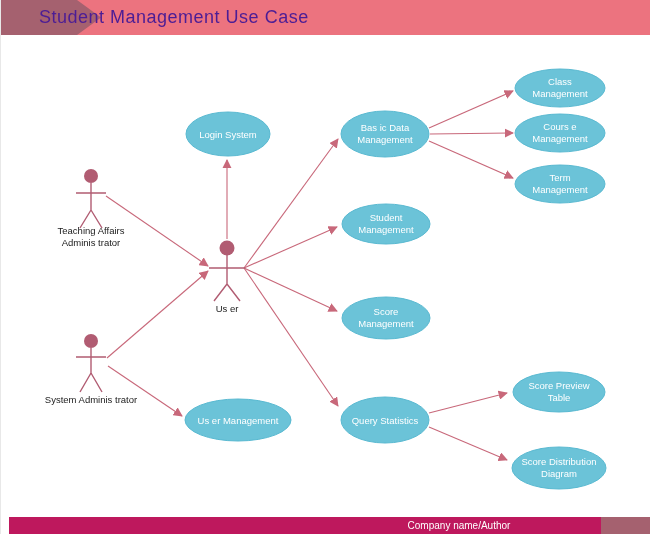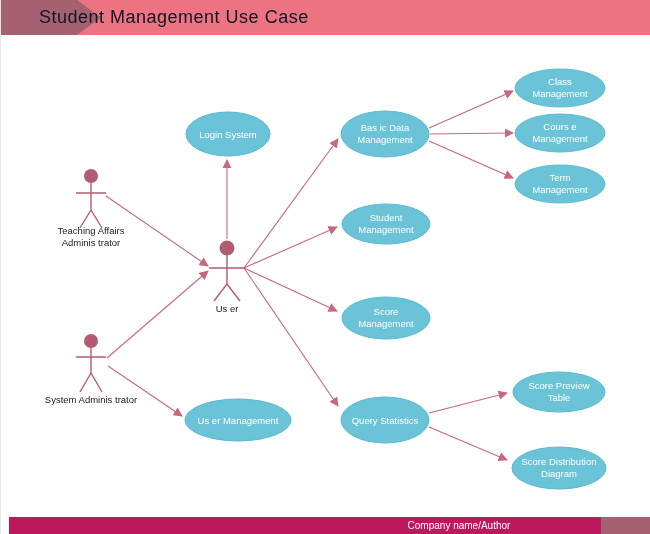--- a/index.html
+++ b/index.html
@@ -10,21 +10,21 @@
   }
   .titlebar{
     position:absolute;top:0;left:0;width:650px;height:35px;
     background:#ec737f;
   }
   .titlebar .arrow{
     position:absolute;top:0;left:0;width:100px;height:35px;
   }
   .titlebar .title{
     position:absolute;left:38px;top:0;height:35px;line-height:35px;
-    color:#0f172a;font-size:18px;letter-spacing:0.5px;white-space:nowrap;text-align:right;
+    color:#4c1d95;font-size:18px;letter-spacing:0.5px;white-space:nowrap;text-align:right;
   }
   svg.diagram{position:absolute;top:0;left:0;}
   .footerbar{
     position:absolute;left:0;top:517px;width:650px;height:17px;
     background:#be185d;
     margin-left:8px;
   }
   .footerbar .accent{
     position:absolute;right:0;top:0;width:58px;height:17px;background:#a5616f;
   }

